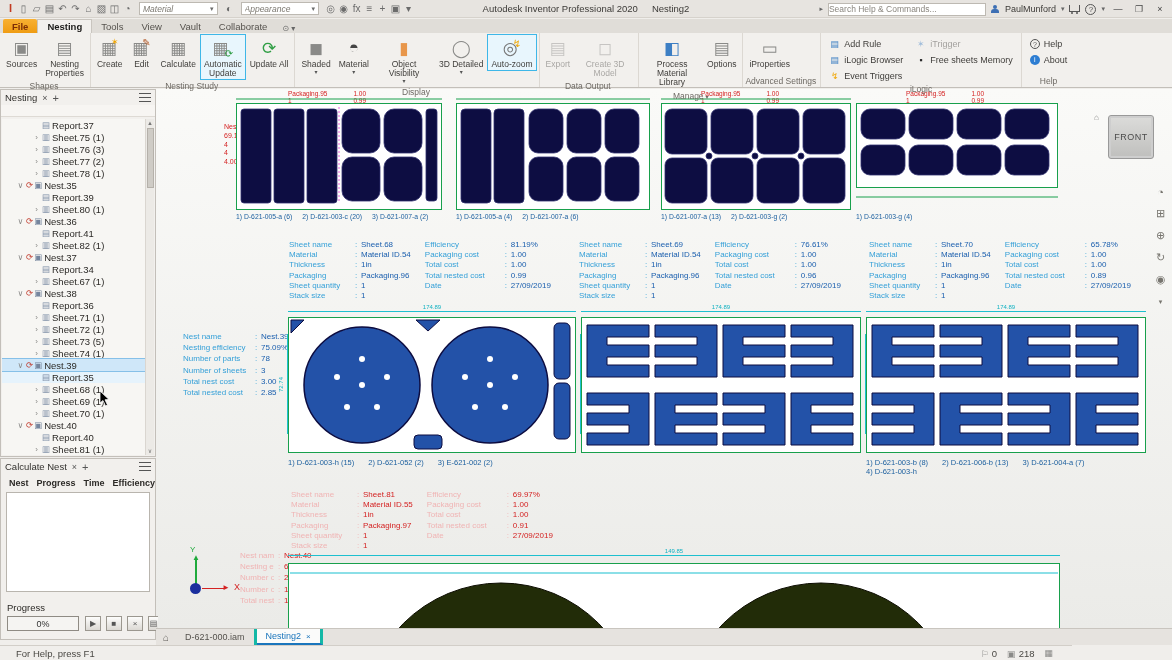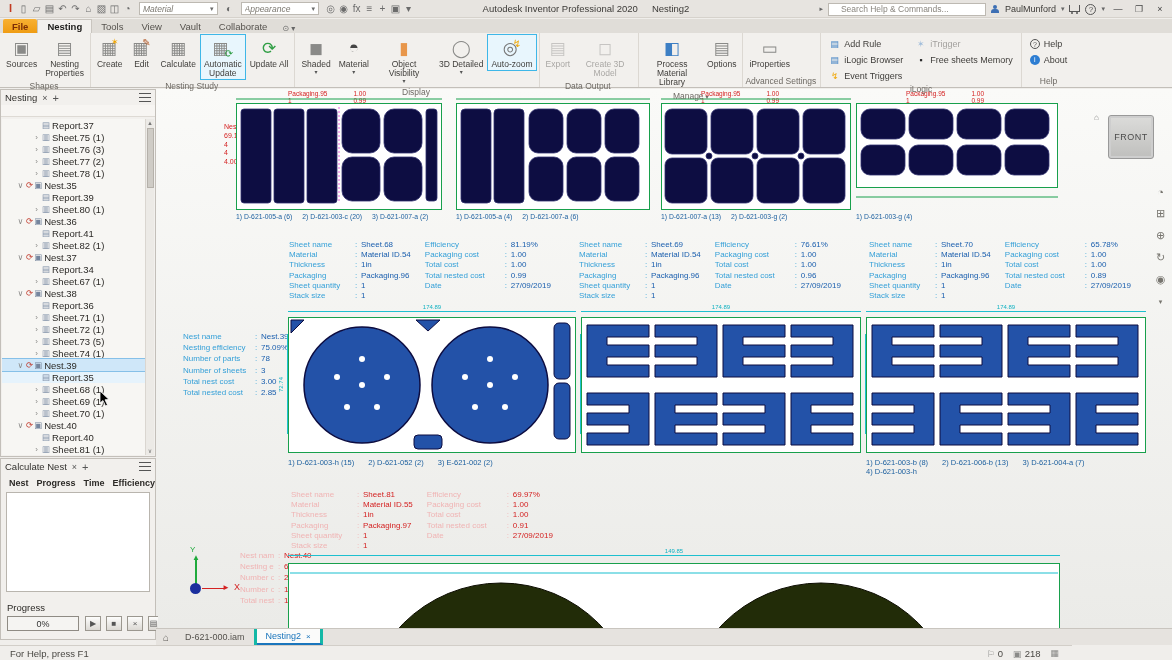--- a/index.html
+++ b/index.html
@@ -10,21 +10,21 @@
   .titlebar{position:absolute;left:0;top:0;width:1172px;height:18px;background:#e7e4e0;display:flex;align-items:center;font-size:9px;border-bottom:1px solid #d6d2cc;z-index:30}
   .qat{display:flex;align-items:center;gap:3px;padding-left:4px}
   .qicon{width:13px;height:13px;display:inline-flex;align-items:center;justify-content:center;color:#6b6b6b;font-size:10px;cursor:default}
   .qicon.logo{color:#c23b22;font-weight:bold;font-size:11px}
   .combo{display:flex;align-items:center;background:#fff;border:1px solid #bdb9b2;height:13px;padding:0 3px;margin:0 2px;color:#7c7870;font-style:italic;font-size:8.5px}
   .combo .cv{width:64px;overflow:hidden;white-space:nowrap}
   .combo .ca{color:#6b6b6b;font-style:normal;margin-left:3px;font-size:7px}
   .tb-title{position:absolute;left:50%;transform:translateX(-50%);top:3px;font-size:9.5px;color:#3c3a37;white-space:nowrap}
   .tb-title .doc{margin-left:14px}
   .tb-right{position:absolute;right:4px;top:1px;display:flex;align-items:center;gap:5px;height:16px}
-  .searchbox{display:flex;align-items:center;background:#fff;border:1px solid #bdb9b2;height:13px;width:158px;padding:0 12px;color:#8a867f;font-size:8.5px}
+  .searchbox{display:flex;align-items:center;background:#fff;border:1px solid #bdb9b2;height:13px;width:158px;padding:0 0;color:#8a867f;font-size:8.5px}
   .person{width:9px;height:9px;position:relative;display:inline-block}
   .person::before{content:"";position:absolute;left:2.5px;top:0;width:4px;height:4px;border-radius:50%;background:#3d6fb4}
   .person::after{content:"";position:absolute;left:0.5px;top:4.5px;width:8px;height:4px;border-radius:3px 3px 0 0;background:#3d6fb4}
   .username{font-size:9px;color:#3c3a37}
   .cart{width:11px;height:7px;border:1px solid #555;border-top:none;position:relative;margin-top:-2px}
   .cart::after{content:"";position:absolute;left:1px;bottom:-3px;width:2px;height:2px;border-radius:50%;background:#555;box-shadow:5px 0 0 #555}
   .helpcirc{width:11px;height:11px;border:1px solid #555;border-radius:50%;display:inline-flex;align-items:center;justify-content:center;font-size:8px;color:#555}
   .winbtn{width:16px;height:14px;display:inline-flex;align-items:center;justify-content:center;font-size:9px;color:#444}
   .caret{font-size:7px;color:#666}
 
@@ -146,21 +146,21 @@
   .triad .xarr{position:absolute;left:40px;top:36px;color:#d42222;font-size:8px}
   .triad .xlab{position:absolute;left:52px;top:35px;color:#d42222;font-size:9px}
   .cursor{position:absolute;z-index:60}
 
   
   .doctabs{position:absolute;left:156px;top:628px;width:1016px;height:17px;background:#e6e3df;border-top:1px solid #c9c5bf;display:flex;align-items:stretch;z-index:25;font-size:9px}
   .dhome{width:20px;display:flex;align-items:center;justify-content:center;color:#5c5a56;font-size:10px}
   .dtab{display:flex;align-items:center;gap:5px;padding:0 9px;color:#55524d;border-right:3px solid #14b8a6}
   .dtab.active{background:#fbfbfa;color:#1a75bc;border-bottom:2px solid #1a75bc}
   .dtab .dx{font-size:8px}
-  .statusbar{position:absolute;left:0;top:645px;width:1072px;height:15px;background:#f0eeeb;border-top:1px solid #d2cec8;display:flex;align-items:center;font-size:9.5px;color:#4a4844;z-index:30;padding:0 10px}
+  .statusbar{position:absolute;left:0;top:645px;width:1072px;height:15px;background:#f0eeeb;border-top:1px solid #d2cec8;display:flex;align-items:center;font-size:9.5px;color:#4a4844;z-index:30;padding:0 16px}
   .st-right{margin-left:auto;display:flex;align-items:center;gap:10px}
   .sic2{color:#8a8a88;font-size:9px;margin-right:3px}
 </style>
 </head>
 <body>
 
 <svg width="0" height="0" style="position:absolute" aria-hidden="true">
   <defs>
     <path id="epart" d="M0,0 h62 v12 h-42 v8 h42 v12 h-42 v8 h42 v12 h-62 z"></path>
   </defs>

